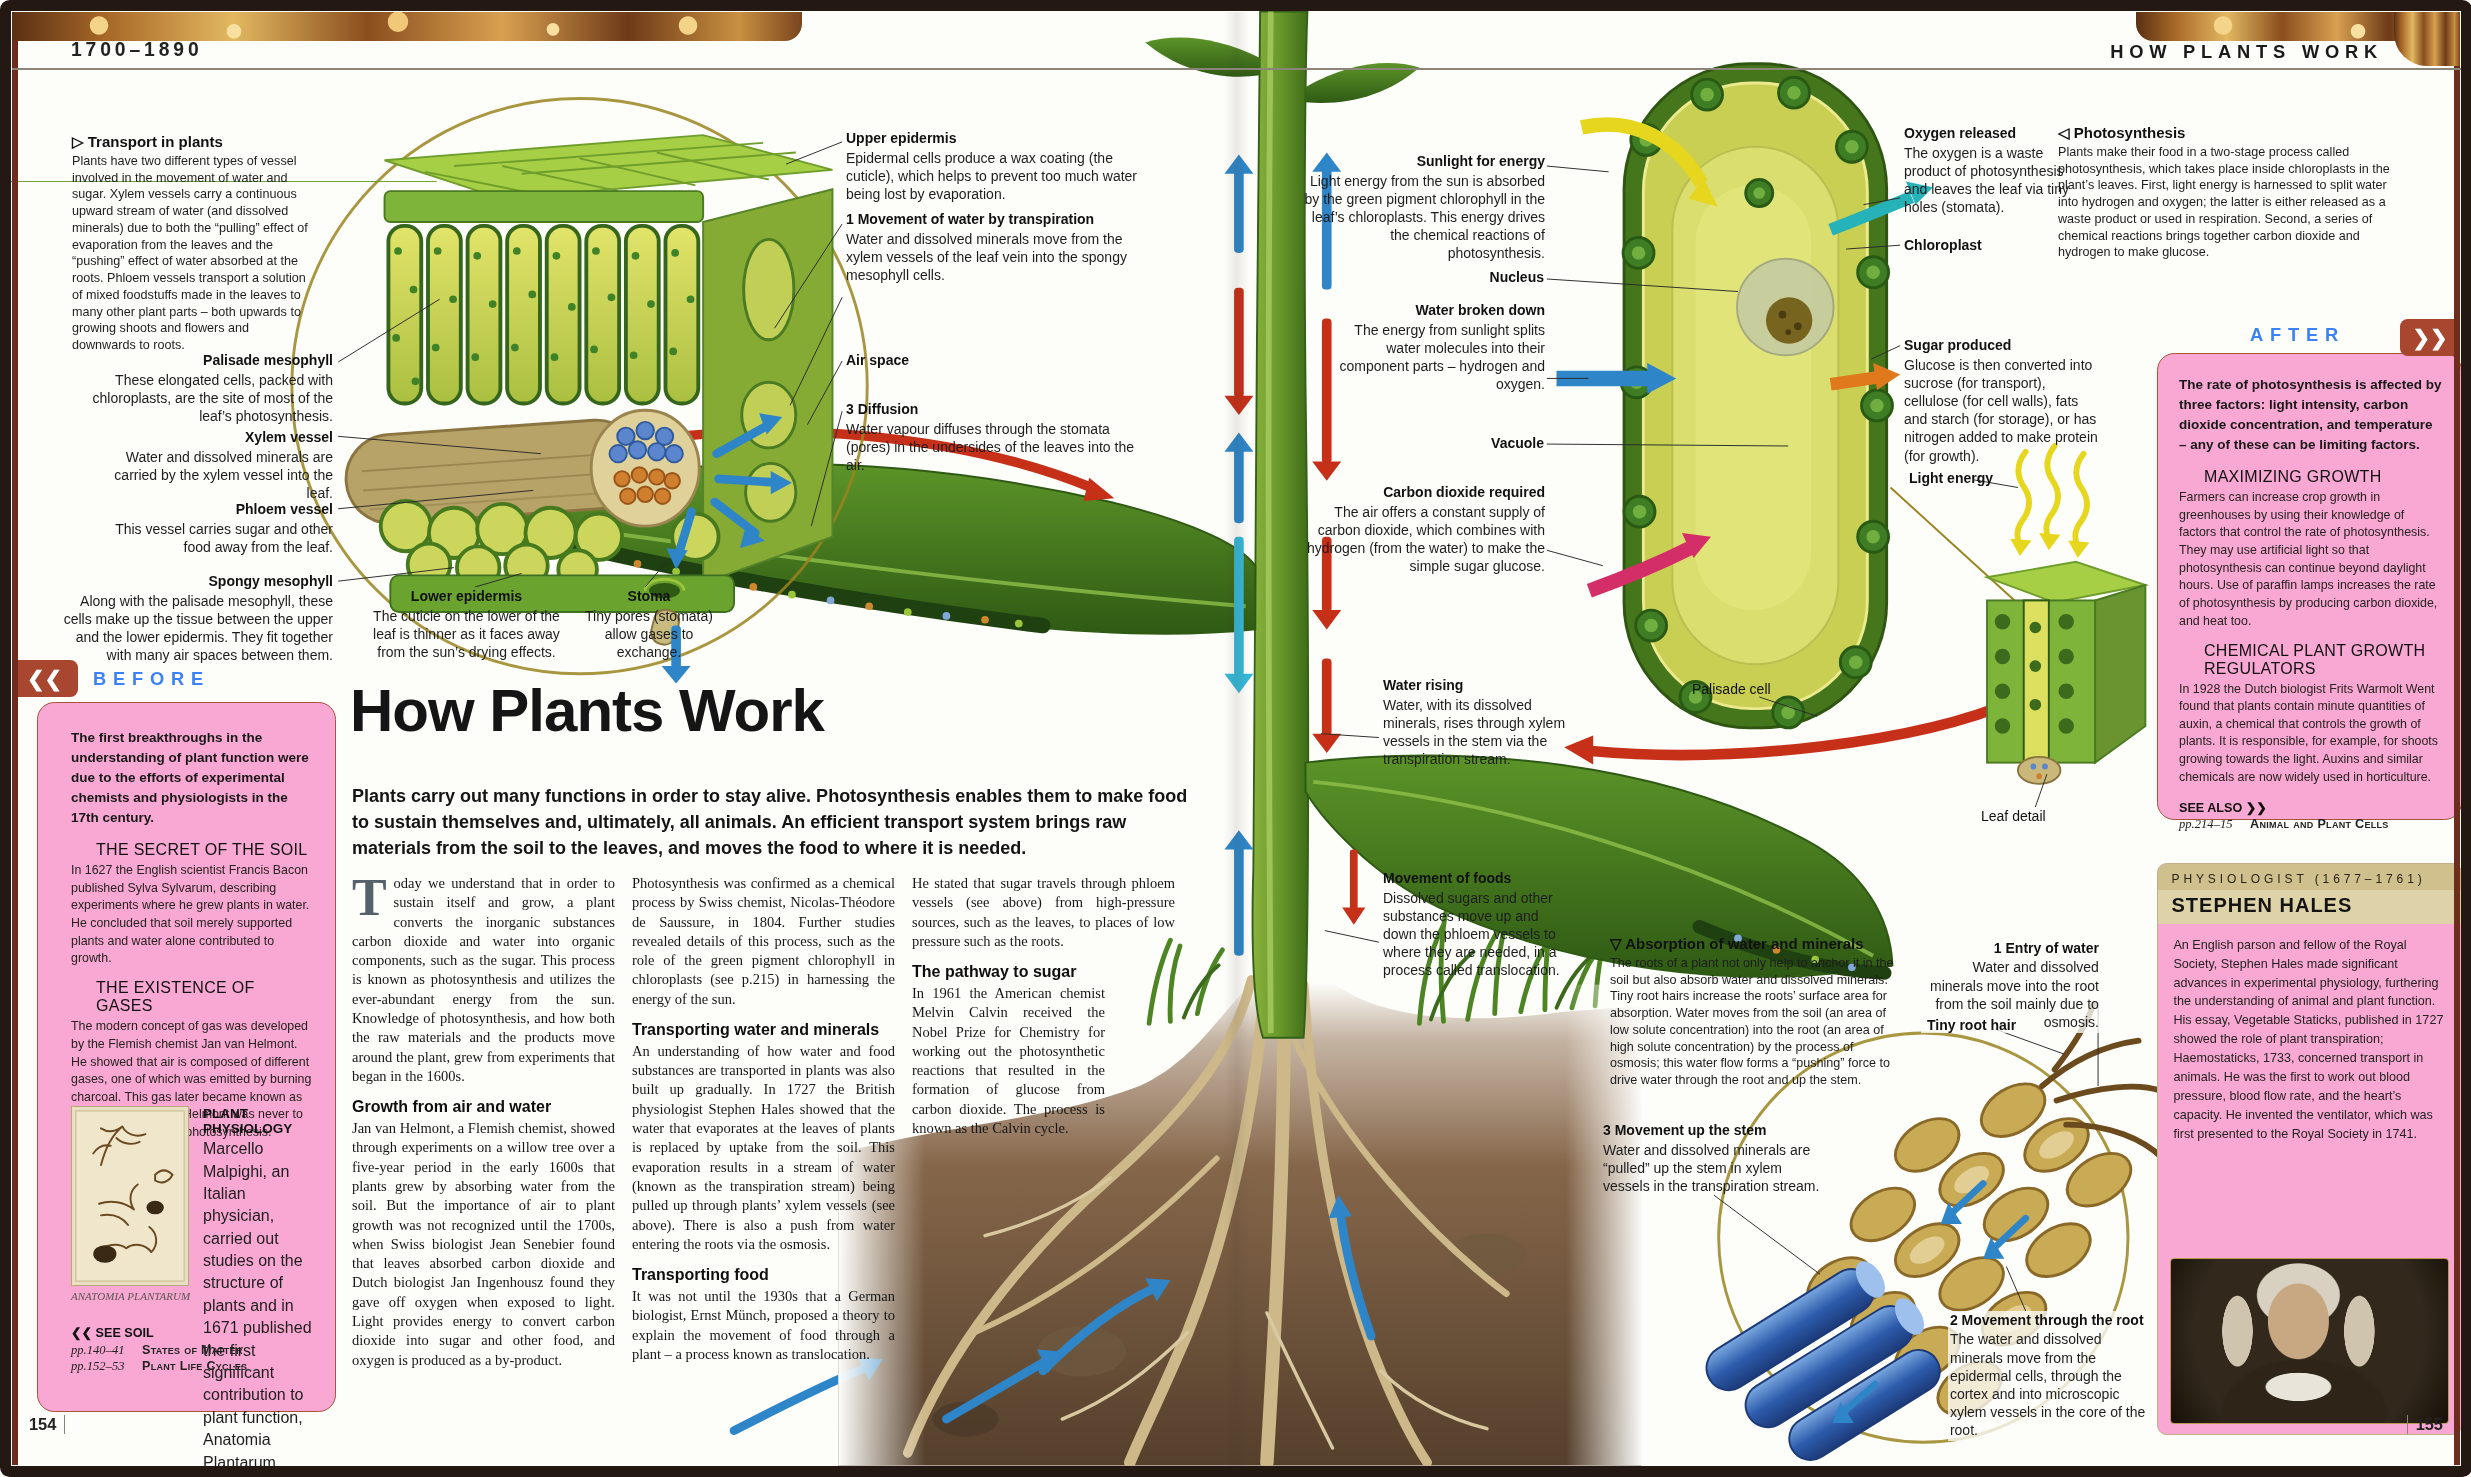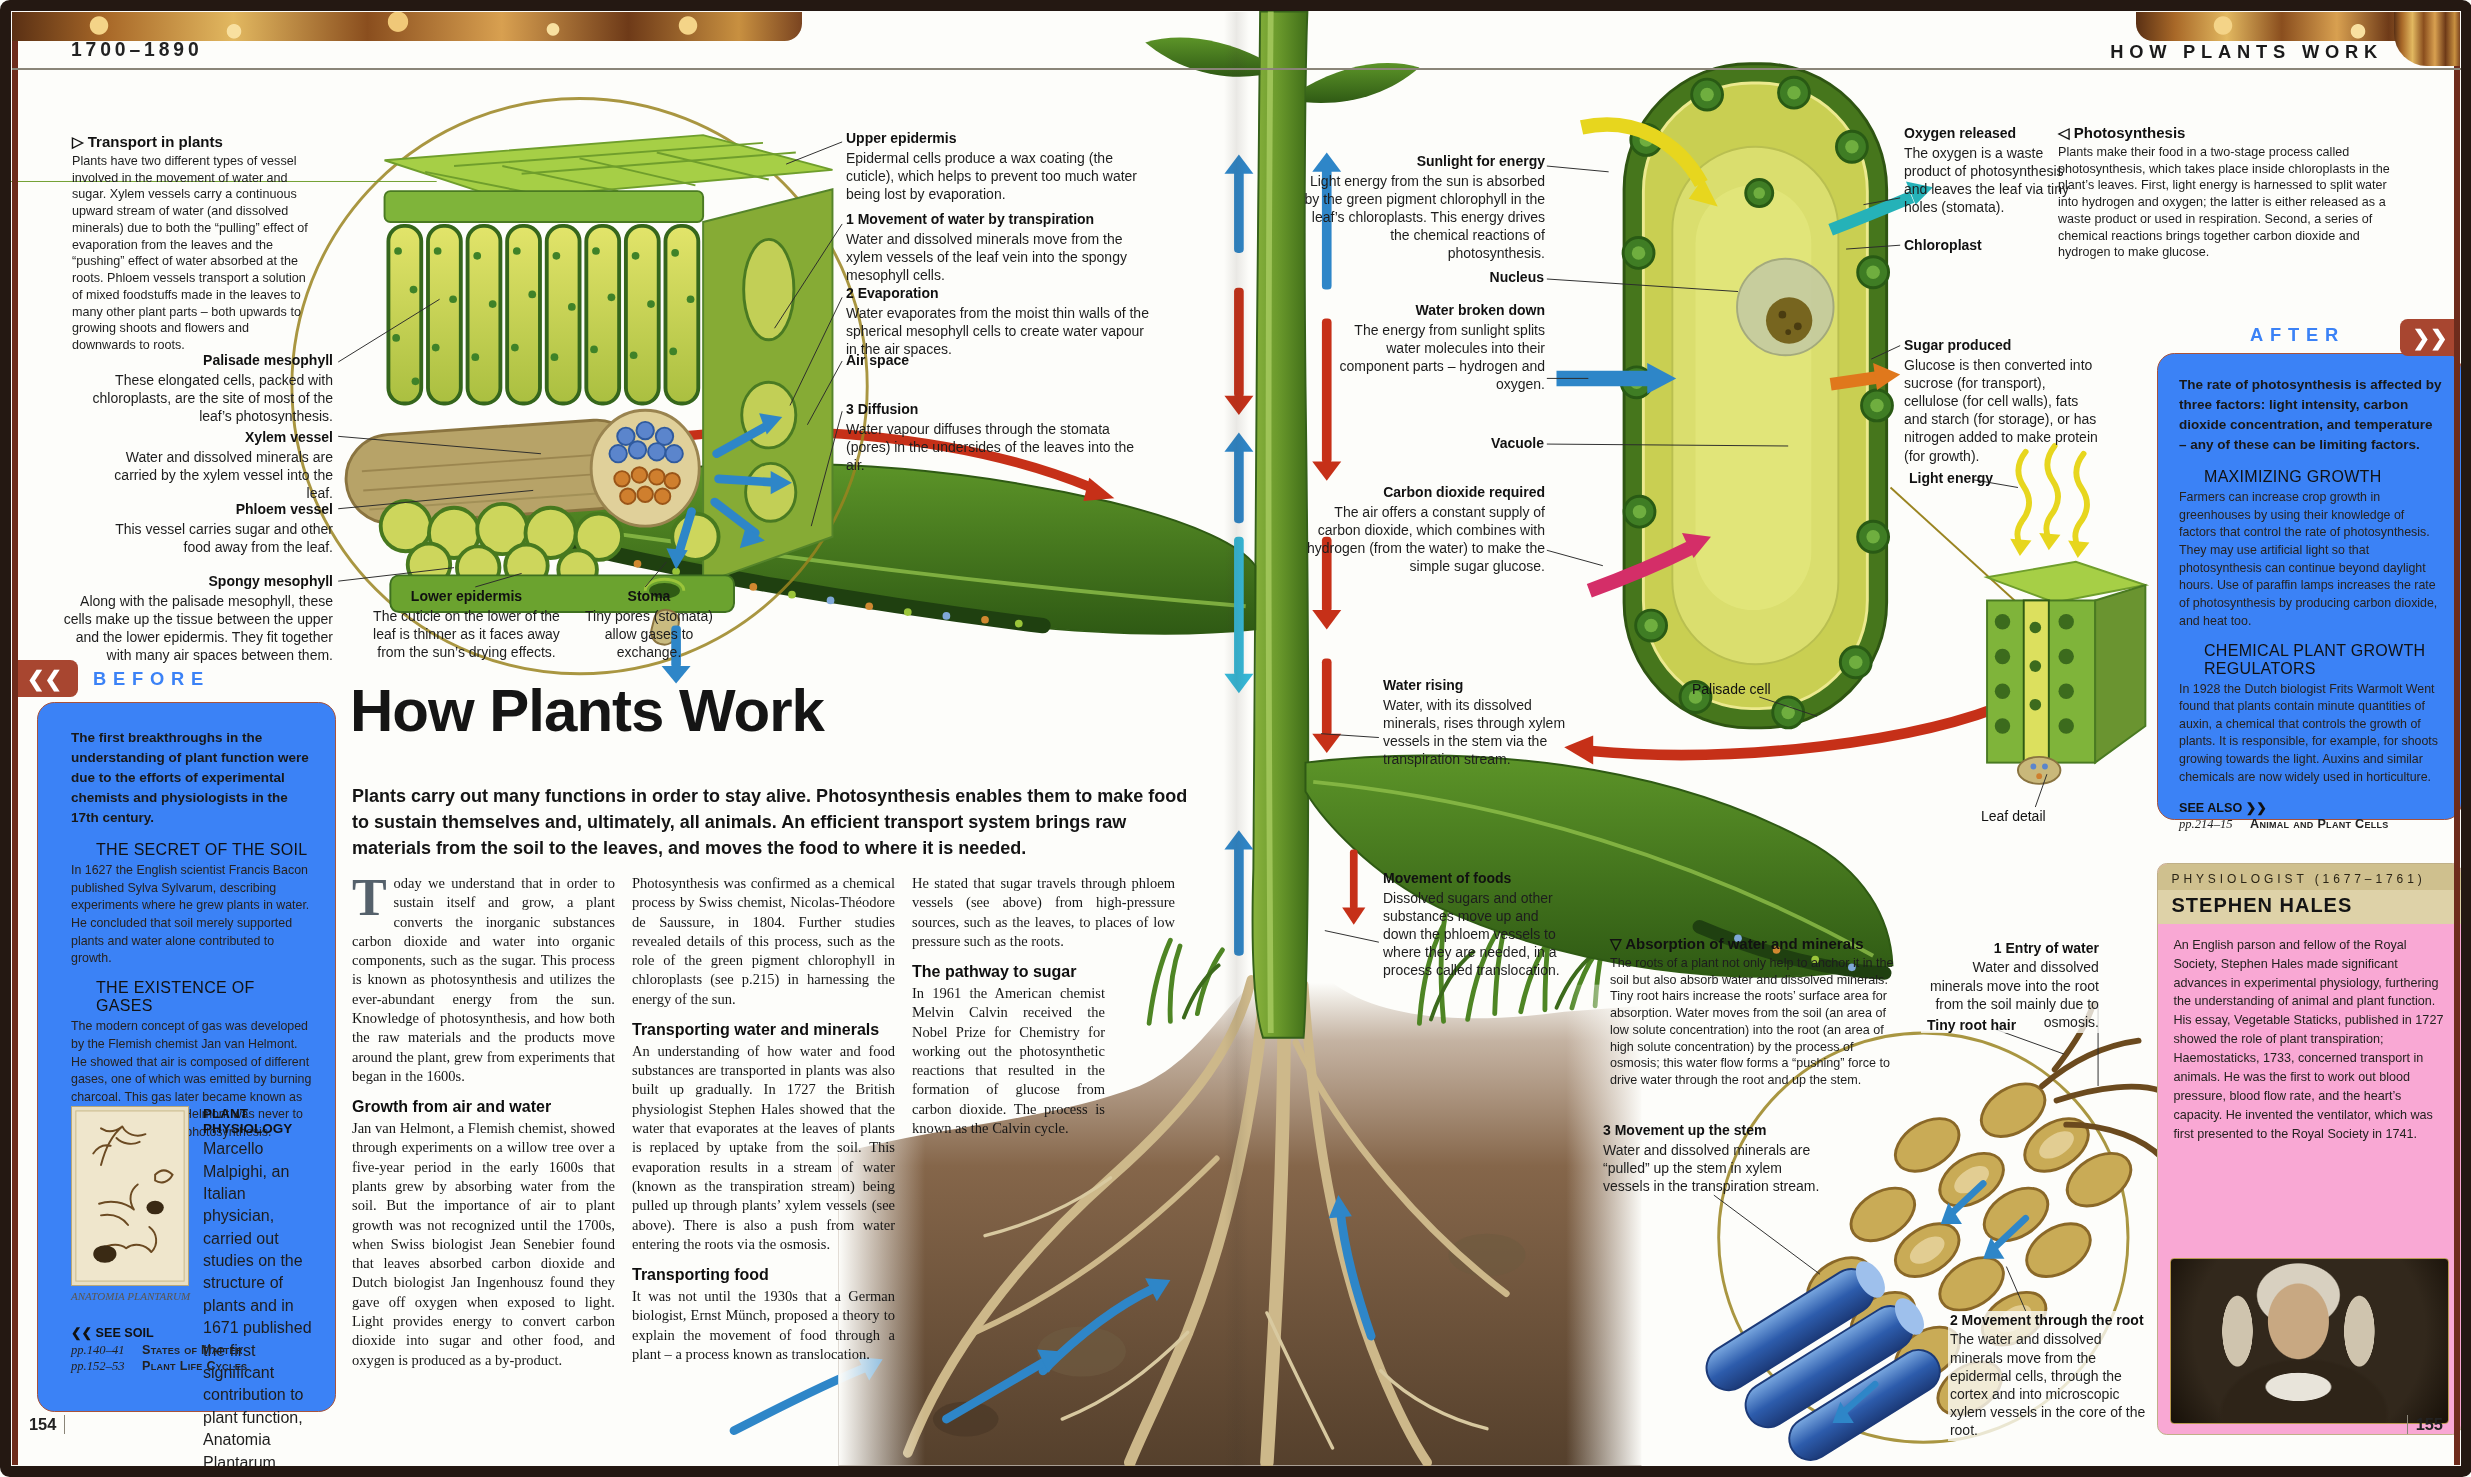--- a/index.html
+++ b/index.html
@@ -26,21 +26,21 @@
   
   .cap{position:absolute;z-index:10;}
   .cap .t{font-weight:bold;font-size:14px;line-height:1.12;margin:0;color:#111;}
   .cap .b{font-size:14px;line-height:1.3;margin:1.9px 0 0;color:#1d1d1d;}
   .cap.ra{text-align:right}.cap.ca{text-align:center}
   
   .annot{position:absolute;z-index:10;}
   .annot .t{font-weight:bold;font-size:15px;margin:0 0 1.9px;color:#111;}
   .annot .b{font-size:12.6px;line-height:1.33;margin:0;color:#1d1d1d;}
   
-  .sidebox{position:absolute;background:#3b82f6;border:1.9px solid #a8523a;border-radius:17.4px;z-index:12;}
+  .sidebox{position:absolute;background:#f9a8d4;border:1.9px solid #a8523a;border-radius:17.4px;z-index:12;}
   .tab{position:absolute;z-index:14;background:#a84630;color:#fff;display:flex;align-items:center;justify-content:center;font-weight:bold;}
   .tabtitle{position:absolute;z-index:14;font-weight:bold;font-size:18.3px;letter-spacing:6.8px;color:#3b82f6;}
   .bx-inner{position:absolute;inset:0;padding:25px 21px 0 33px;}
   .bx-intro{font-weight:bold;font-size:13.5px;line-height:1.48;color:#181818;margin:0 0 13.5px;}
   .bx-h{font-weight:normal;font-size:16px;letter-spacing:0.3px;margin:11.6px 0 2.9px;color:#111;padding-left:25px;}
   .bx-p{font-size:12.4px;line-height:1.42;margin:0;color:#262220;}
   .seealso{font-weight:bold;font-size:12.6px;margin:13.5px 0 1.9px;color:#111;}
   .ref{font-size:12.6px;margin:1px 0;color:#222;}
   .ref .pg{font-style:italic;font-family:"Liberation Serif",serif;display:inline-block;min-width:71px;}
   .ref .rt{font-variant:small-caps;font-weight:600;letter-spacing:0.3px;}
@@ -584,24 +584,20 @@
       <p class="b">Tiny pores (stomata) allow gases to exchange.</p>
   </div>
   <div class="cap" style="left:846px;top:131px;width:294px;">
     <p class="t">Upper epidermis</p>
       <p class="b">Epidermal cells produce a wax coating (the cuticle), which helps to prevent too much water being lost by evaporation.</p>
   </div>
   <div class="cap" style="left:846px;top:212px;width:304px;">
     <p class="t">1 Movement of water by transpiration</p>
       <p class="b">Water and dissolved minerals move from the xylem vessels of the leaf vein into the spongy mesophyll cells.</p>
   </div>
-  <div class="cap" style="left:846px;top:286px;width:309px;">
-    <p class="t">2 Evaporation</p>
-      <p class="b">Water evaporates from the moist thin walls of the spherical mesophyll cells to create water vapour in the air spaces.</p>
-  </div>
   <div class="cap" style="left:846px;top:353px;width:135px;">
     <p class="t">Air space</p>
   </div>
   <div class="cap" style="left:846px;top:402px;width:290px;">
     <p class="t">3 Diffusion</p>
       <p class="b">Water vapour diffuses through the stomata (pores) in the undersides of the leaves into the air.</p>
   </div>
 
   <div class="tab" style="left:11.6px;top:660px;width:66px;height:37px;font-size:21px;border-radius:0 7.7px 7.7px 0;">
     <span>❮❮</span>

